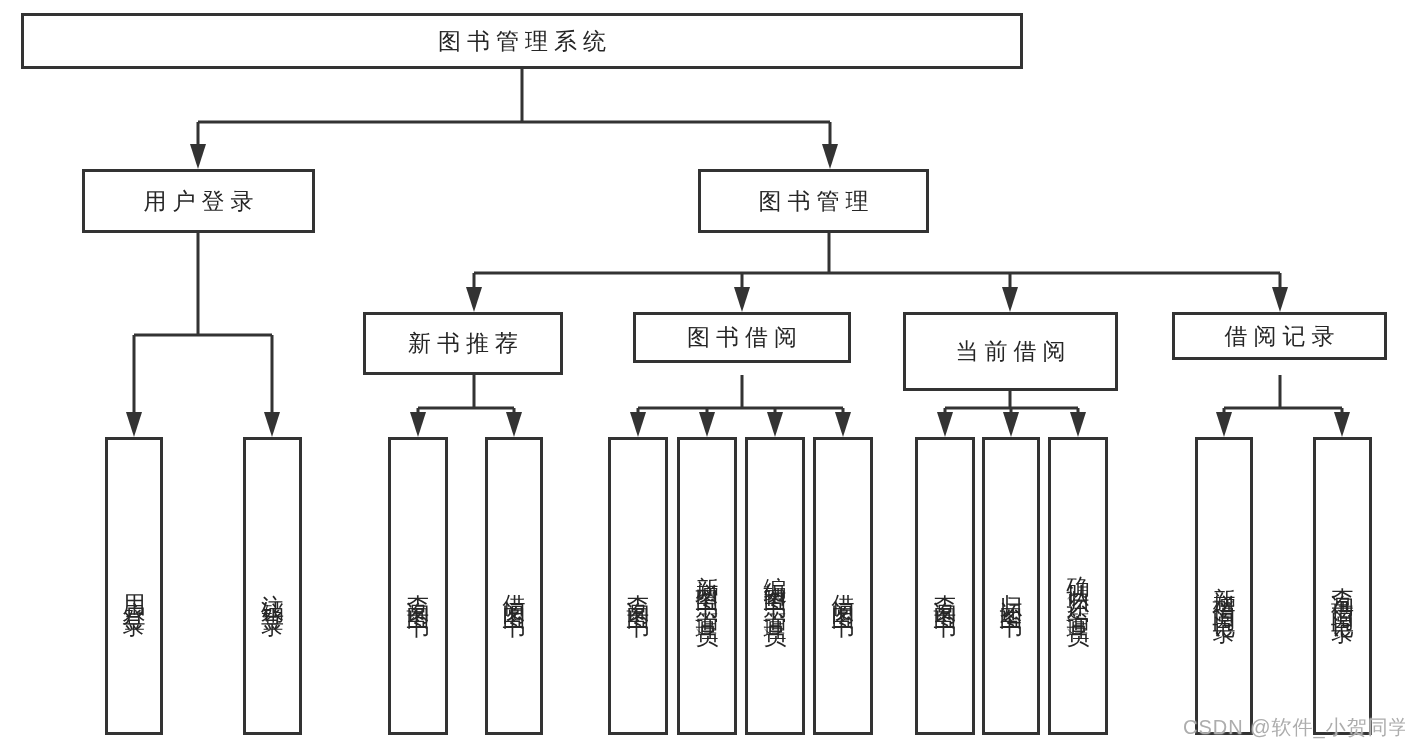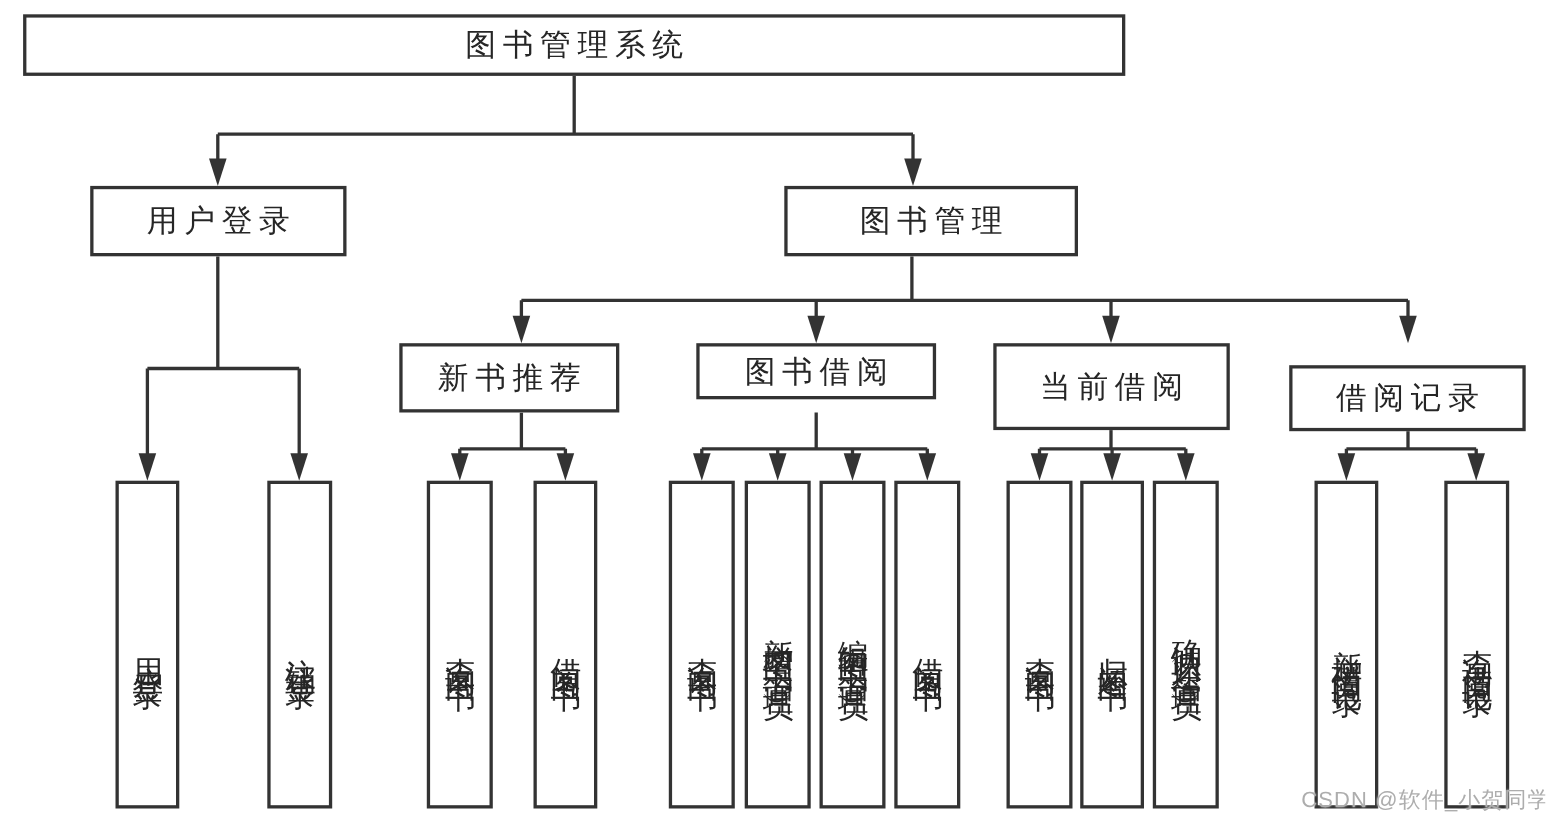--- a/index.html
+++ b/index.html
@@ -13,21 +13,21 @@
   #edges{position:absolute;left:0;top:0;z-index:1;}
   .node{
     position:absolute;
     box-sizing:border-box;
     border:3px solid var(--line,#333);
     background:#fff;
     display:flex;
     align-items:center;
     justify-content:center;
     color:var(--text,#262626);
-    font-size:28px;
+    font-size:23px;
     z-index:2;
   }
   .node.h .node-label{
     letter-spacing:6px;
     margin-right:-6px;
     white-space:nowrap;
   }
   .node.v .node-label{
     writing-mode:vertical-rl;
     text-orientation:mixed;
@@ -89,34 +89,34 @@
       </g>
   </svg>
 
   <div class="node h" style="left:21px;top:13px;width:1002px;height:56px">
     <span class="node-label">图书管理系统</span>
   </div>
 
   <div class="node h" style="left:82px;top:169px;width:233px;height:64px">
     <span class="node-label">用户登录</span>
   </div>
-  <div class="node h" style="left:713px;top:169px;width:267px;height:64px">
+  <div class="node h" style="left:698px;top:169px;width:231px;height:64px">
     <span class="node-label">图书管理</span>
   </div>
 
   <div class="node h" style="left:363px;top:312px;width:200px;height:63px">
     <span class="node-label">新书推荐</span>
   </div>
   <div class="node h" style="left:633px;top:312px;width:218px;height:51px">
     <span class="node-label">图书借阅</span>
   </div>
   <div class="node h" style="left:903px;top:312px;width:215px;height:79px">
     <span class="node-label">当前借阅</span>
   </div>
-  <div class="node h" style="left:1172px;top:332px;width:215px;height:60px">
+  <div class="node h" style="left:1172px;top:312px;width:215px;height:48px">
     <span class="node-label">借阅记录</span>
   </div>
 
   <div class="node v" style="left:105px;top:437px;width:58px;height:298px">
     <span class="node-label">用户登录</span>
   </div>
   <div class="node v" style="left:243px;top:437px;width:59px;height:298px">
     <span class="node-label">注销登录</span>
   </div>
   <div class="node v" style="left:388px;top:437px;width:60px;height:298px">

